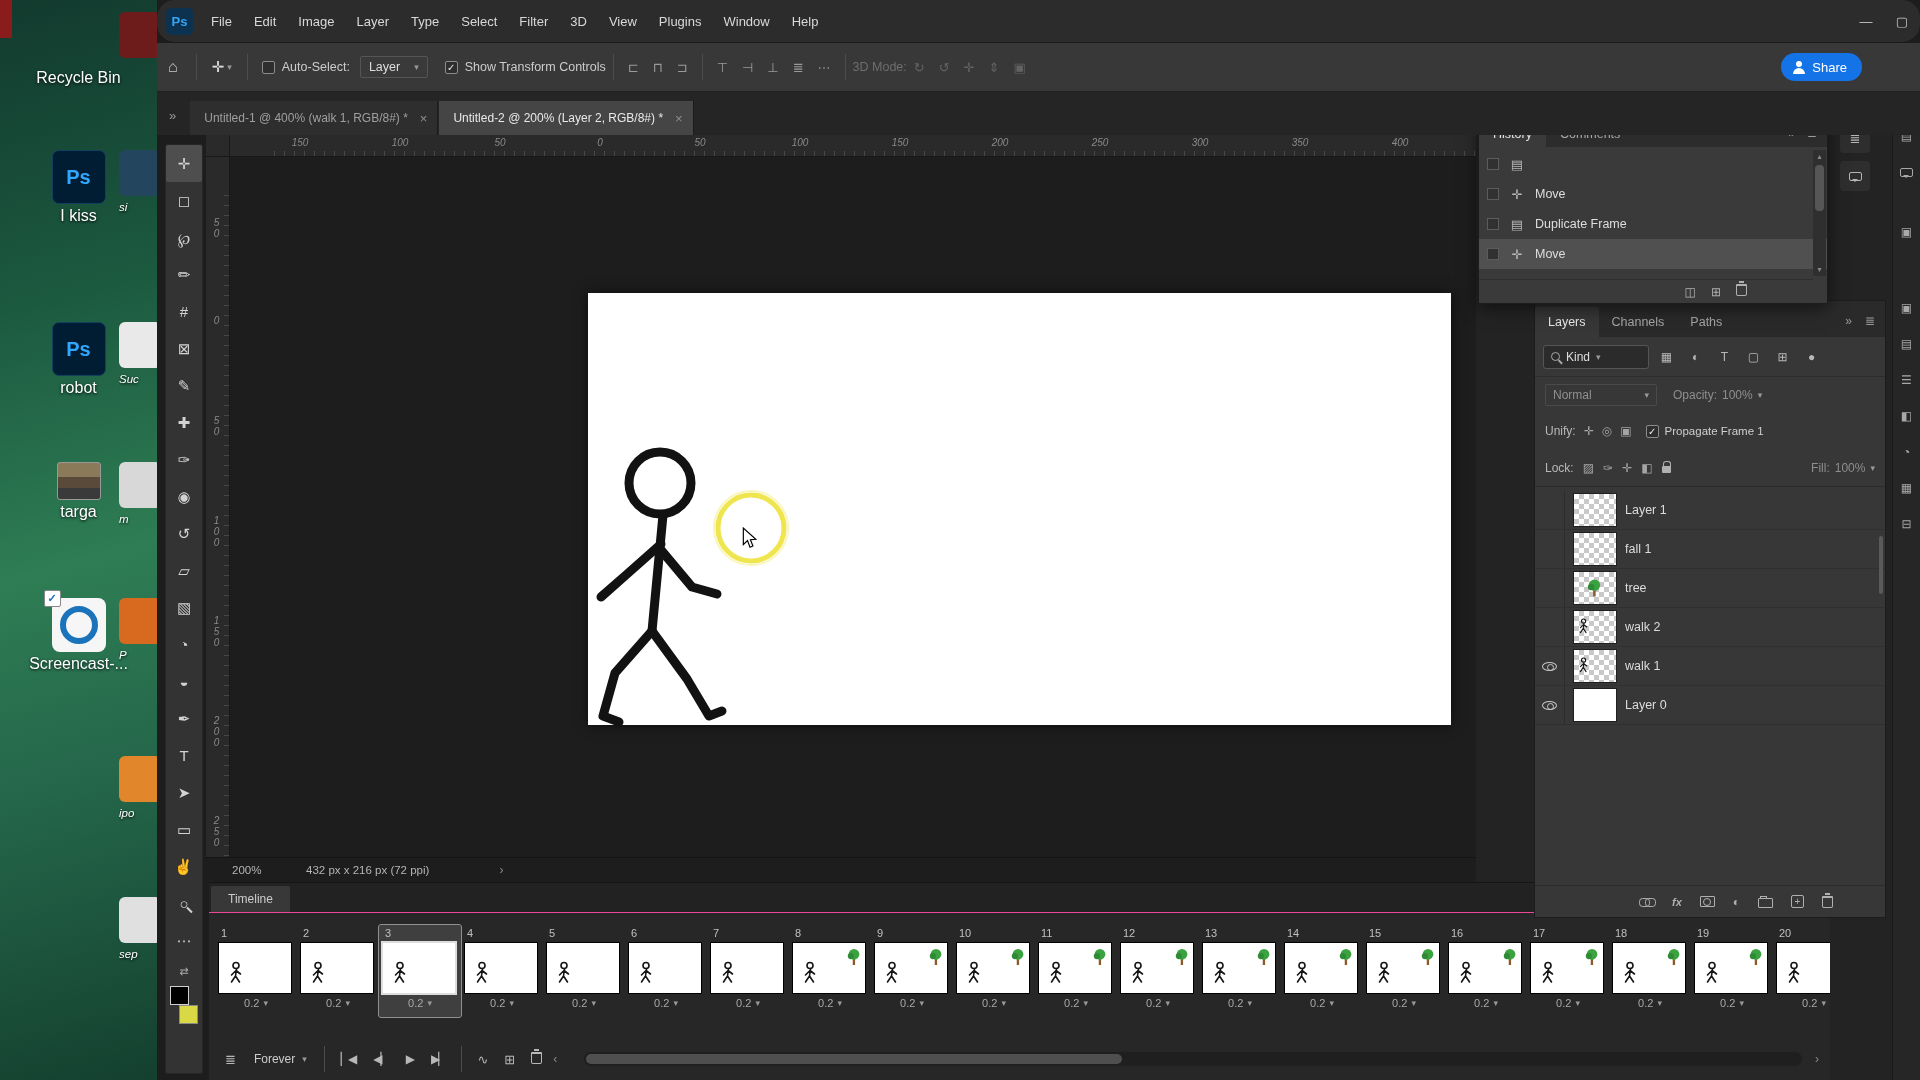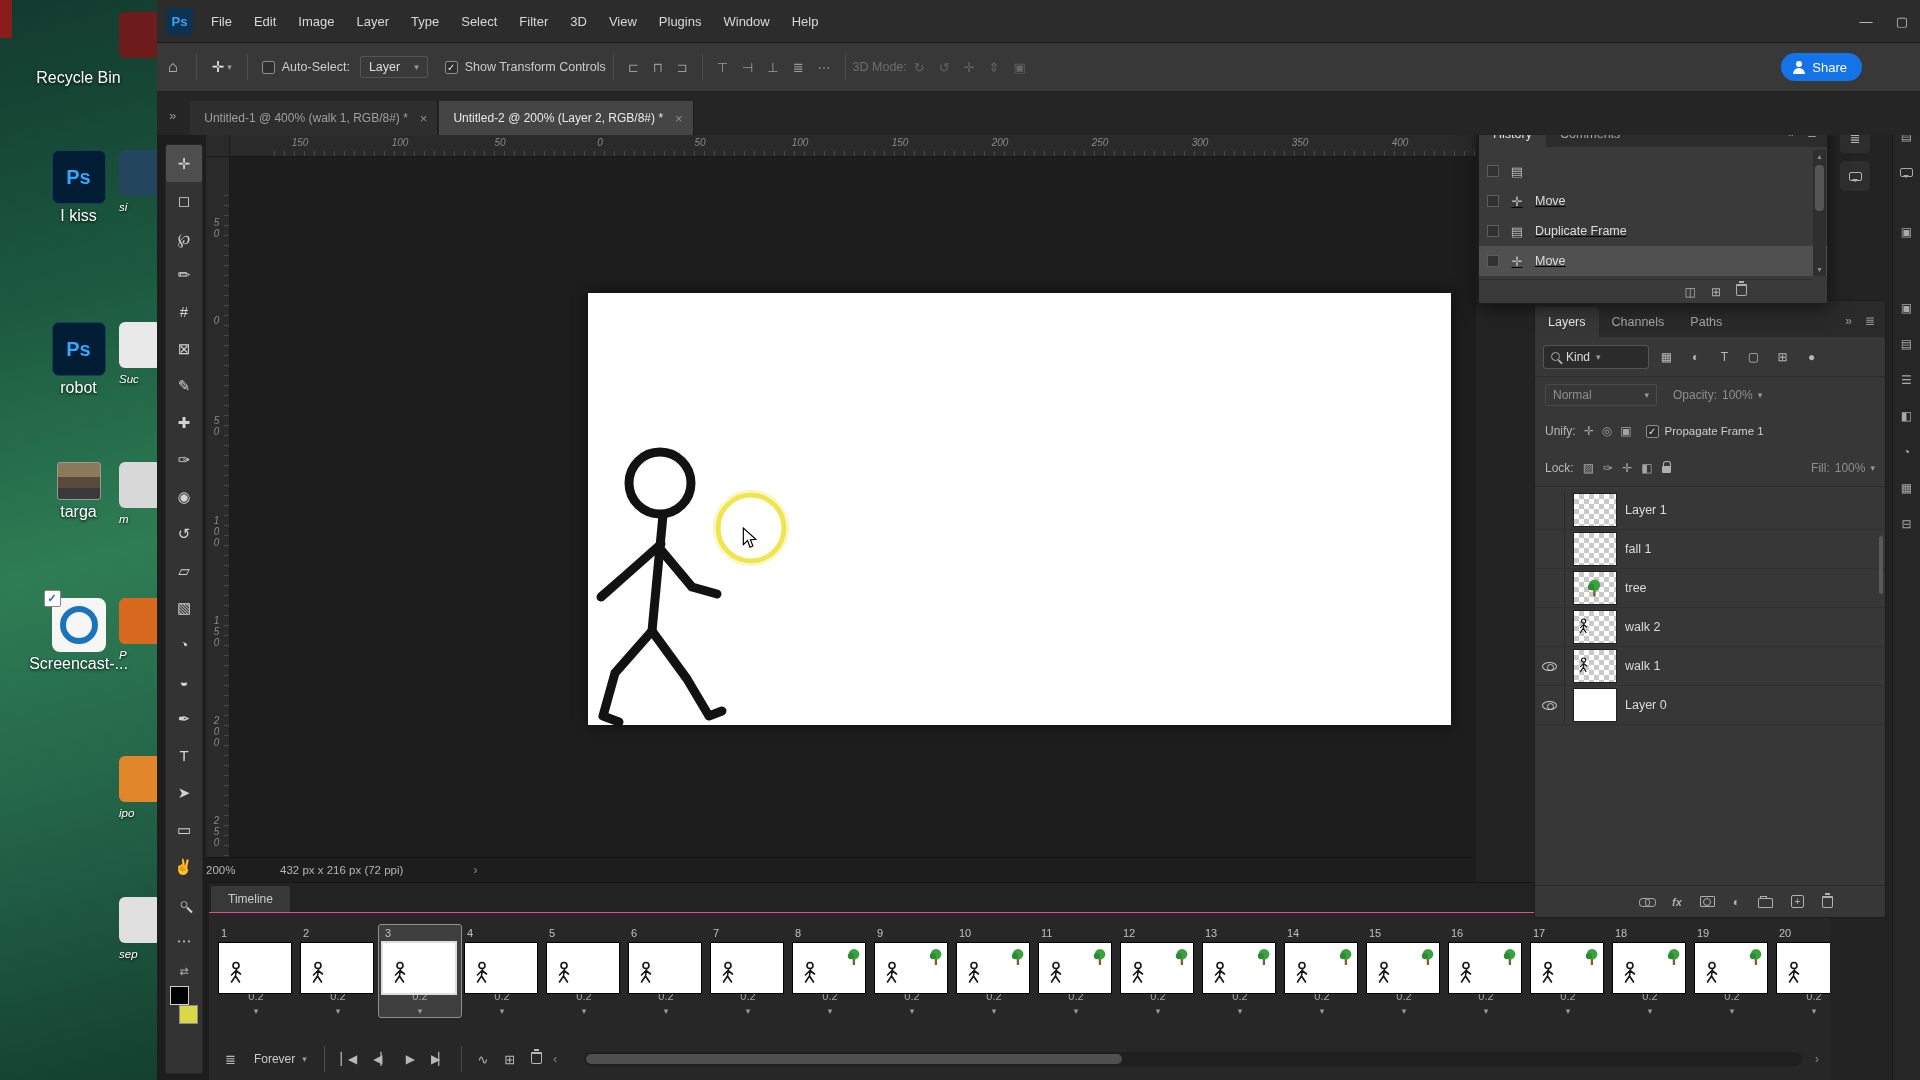--- a/index.html
+++ b/index.html
@@ -40,21 +40,21 @@
   .dpart:nth-of-type(3) .pbox{background:#e9e9e9}
   .dpart:nth-of-type(4) .pbox{background:#d8d8d8}
   .dpart:nth-of-type(5) .pbox{background:#d86a1f}
   .dpart:nth-of-type(6) .pbox{background:#e2862c}
   .dpart:nth-of-type(7) .pbox{background:#e0e0e0}
   .plabel{margin-top:5px;font-size:11.5px;color:#fff;text-shadow:0 1px 3px rgba(0,0,0,.95);}
 
   
   .ps{position:absolute;left:157px;top:0;width:1763px;height:1080px;background:#1d1d1d;}
 
-  .menubar{position:absolute;left:0;top:0;width:100%;height:43px;background:#2c2c2c;border-bottom:1px solid #191919;display:flex;align-items:center;z-index:40;}
+  .menubar{position:absolute;left:0;top:0;width:100%;height:43px;background:#2c2c2c;border-bottom:1px solid #191919;display:flex;align-items:center;z-index:40;border-radius:18px;}
   .ps-logo{width:27px;height:27px;margin:0 7px 0 9px;background:#0d3250;color:#35a4f4;border-radius:5px;display:flex;align-items:center;justify-content:center;font-size:13px;font-weight:bold;}
   .menu-item{padding:0 11px;font-size:13px;color:#d8d8d8;line-height:43px;cursor:default;}
   .win-controls{margin-left:auto;display:flex;align-items:center;height:100%;}
   .win-btn{width:36px;text-align:center;color:#c8c8c8;font-size:13px;}
 
   .optionsbar{position:absolute;left:0;top:43px;width:100%;height:49px;background:#383838;border-bottom:1px solid #202020;display:flex;align-items:center;z-index:40;}
   .ob-icon{font-size:16px;color:#c8c8c8;padding:0 11px;}
   .ob-tool{display:flex;align-items:center;gap:3px;padding:0 8px;color:#e0e0e0;font-size:15px;}
   .sep{width:1px;height:26px;background:#4c4c4c;margin:0 7px;flex:0 0 1px;}
   .cb{width:13px;height:13px;border:1px solid #8c8c8c;border-radius:2px;background:#2e2e2e;display:inline-flex;align-items:center;justify-content:center;font-size:10px;color:#e8e8e8;margin:0 7px;}
@@ -97,55 +97,55 @@
   .ruler-v span{position:absolute;left:5px;writing-mode:vertical-rl;text-orientation:upright;font-size:10px;color:#8a8a8a;letter-spacing:0px;}
   .ruler-v span:nth-of-type(1){top:60px}.ruler-v span:nth-of-type(2){top:158px}.ruler-v span:nth-of-type(3){top:258px}
   .ruler-v span:nth-of-type(4){top:358px}.ruler-v span:nth-of-type(5){top:458px}.ruler-v span:nth-of-type(6){top:558px}
   .ruler-v span:nth-of-type(7){top:658px}
   .canvas{position:absolute;left:382px;top:158px;width:863px;height:432px;background:#fff;box-shadow:0 0 12px rgba(0,0,0,.6);}
   .scene{position:absolute;left:0;top:0;width:100%;height:100%;}
   .sfig{fill:none;stroke:#121212;stroke-width:9;stroke-linecap:round;stroke-linejoin:round;}
   .cursor{position:absolute;left:152px;top:232px;width:20px;height:26px;}
 
   .statusbar{position:absolute;left:49px;top:857px;width:1270px;height:25px;background:#1d1d1d;border-top:1px solid #141414;display:flex;align-items:center;font-size:11.5px;color:#b5b5b5;z-index:5;}
-  .sb-zoom{width:66px;}
+  .sb-zoom{margin-left:26px;width:66px;}
   .sb-info{margin-left:8px;}
   .sb-chev{margin-left:70px;color:#8a8a8a;font-size:12px;}
 
   
   .timeline{position:absolute;left:52px;top:882px;width:1621px;height:198px;background:#272727;border-top:1px solid #151515;z-index:10;overflow:hidden;}
   .tl-tabs{height:30px;display:flex;align-items:flex-end;background:#222;border-bottom:1px solid #ec4899;}
   .tl-tab{background:#383838;color:#ccc;font-size:12px;padding:6px 17px;border-radius:2px 2px 0 0;margin-left:2px;}
   .frames{display:flex;margin:12px 0 0 6px;}
   .frame{flex:0 0 82px;width:82px;padding:2px 4px 4px;border-radius:2px;cursor:pointer;}
   .frame.selected{background:#3f3f3f;outline:1px solid #909090;}
   .f-num{font-size:11px;color:#c0c0c0;height:16px;padding-left:2px;}
   .f-thumb{position:relative;width:72px;height:50px;background:#fff;outline:1px solid #000;overflow:hidden;}
   .frame.selected .f-thumb{outline:2px solid #ddd;}
   .f-fig{position:absolute;left:9px;bottom:3px;width:20px;height:32px;}
   .f-tree{position:absolute;right:3px;top:3px;width:16px;height:22px;}
-  .f-delay{height:20px;display:flex;align-items:center;justify-content:center;gap:4px;font-size:11px;color:#a8a8a8;flex-direction:column;}
+  .f-delay{height:20px;display:flex;align-items:center;justify-content:center;gap:4px;font-size:11px;color:#a8a8a8;}
   .tl-controls{position:absolute;left:8px;right:8px;bottom:7px;height:28px;display:flex;align-items:center;color:#b8b8b8;}
   .tlc{font-size:13px;padding:0 8px;cursor:pointer;}
   .loop{display:flex;align-items:center;gap:7px;font-size:12px;padding:0 10px;color:#ccc;cursor:pointer;}
   .transport-button{font-size:12px;padding:0 9px;letter-spacing:-2px;cursor:pointer;}
   .tl-sb{flex:1;height:14px;margin:0 10px 0 24px;background:#1f1f1f;border-radius:7px;position:relative;}
   .tl-sb-thumb{position:absolute;left:2px;top:2px;bottom:2px;width:44%;background:#4f4f4f;border-radius:6px;}
   .tl-chev{font-size:12px;color:#888;padding:0 3px;}
   .tl-convert{position:absolute;left:12px;top:1040px;display:flex;gap:11px;color:#9a9a9a;font-size:13px;z-index:12;}
 
   
   .dock-bg{position:absolute;left:1319px;top:92px;width:444px;height:988px;background:#232323;z-index:1;}
 
   .history{position:absolute;left:1321px;top:116px;width:350px;height:188px;background:#3a3a3a;border:1px solid #1c1c1c;box-shadow:0 5px 16px rgba(0,0,0,.5);z-index:30;}
   .h-header{height:30px;background:#2c2c2c;display:flex;align-items:flex-end;}
   .h-tab{padding:6px 14px;font-size:12.5px;color:#a8a8a8;cursor:pointer;}
   .h-tab.active{background:#3a3a3a;color:#e4e4e4;border-radius:2px 2px 0 0;}
   .h-head-icons{margin-left:auto;display:flex;gap:12px;padding:0 10px 7px;color:#9a9a9a;font-size:12px;}
-  .h-body{position:relative;padding-top:9px;text-decoration:underline;}
+  .h-body{position:relative;padding-top:2px;}
   .h-row{height:30px;display:flex;align-items:center;gap:9px;padding-left:8px;font-size:12.5px;color:#dedede;cursor:pointer;}
   .h-row.selected{background:#505050;}
   .h-well{width:12px;height:12px;border:1px solid #5c5c5c;background:#313131;flex:0 0 12px;}
   .h-ic{width:18px;text-align:center;color:#b8b8b8;font-size:13px;}
   .h-ic[data-kind="move"]::before{content:"✛";}
   .h-ic[data-kind="frame"]::before{content:"▤";}
   .h-scroll{position:absolute;right:1px;top:33px;bottom:27px;width:13px;background:#2f2f2f;display:flex;flex-direction:column;align-items:center;justify-content:space-between;font-size:8px;color:#8a8a8a;padding:2px 0;}
   .h-scroll-thumb{position:absolute;top:15px;left:2px;width:9px;height:46px;background:#565656;border-radius:4px;}
   .h-bottom{position:absolute;bottom:0;left:0;right:14px;height:24px;display:flex;align-items:center;justify-content:flex-end;gap:15px;padding-right:66px;color:#b0b0b0;border-top:1px solid #2e2e2e;font-size:12px;}
 

